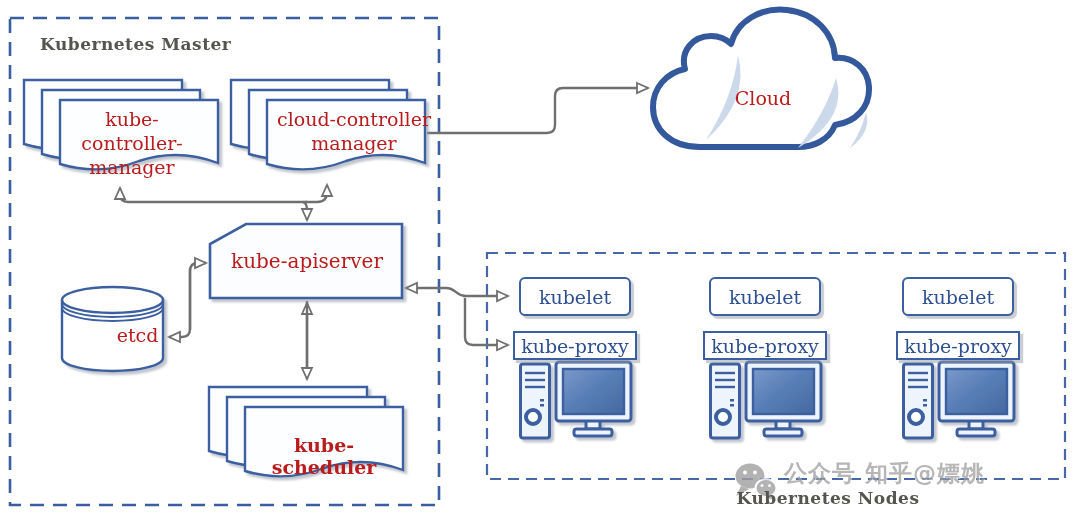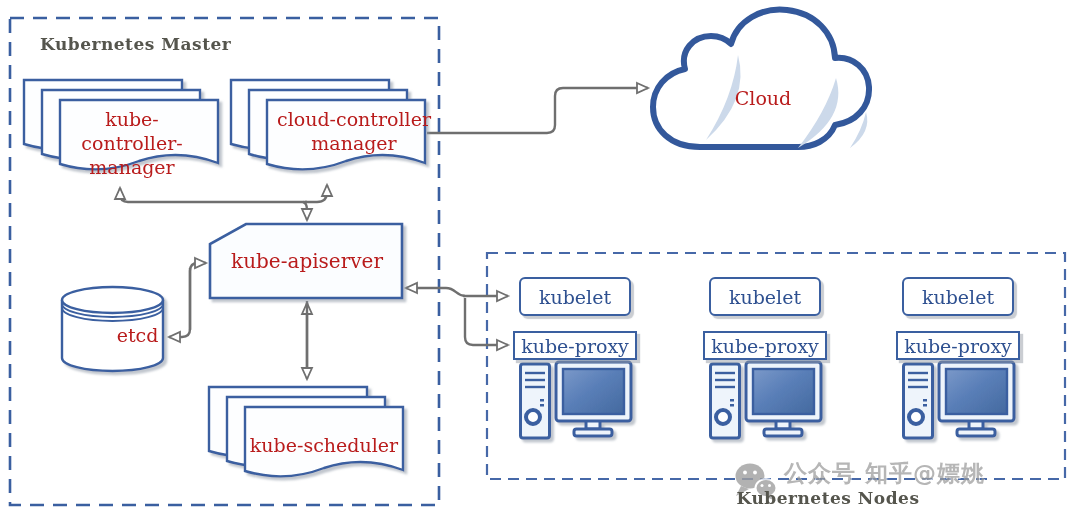--- a/index.html
+++ b/index.html
@@ -166,21 +166,21 @@
   <div class="lbl doc-lbl" style="left:60px;top:107px;width:144px;">
     <span class="ln">kube-controller-</span>
     <span class="ln">manager</span>
   </div>
   <div class="lbl doc-lbl" style="left:267px;top:107px;width:174px;">
     <span class="ln">cloud-controller</span>
     <span class="ln">manager</span>
   </div>
   <div class="lbl api-lbl" style="left:212px;top:250px;width:190px;">kube-apiserver</div>
   <div class="lbl one-line" style="left:62px;top:324px;width:119px;margin-left:16px;">etcd</div>
-  <div class="lbl one-line" style="left:245px;top:434px;width:158px;">kube-scheduler</div>
+  <div class="lbl one-line" style="left:245px;top:434px;width:158px;font-weight:bold;">kube-scheduler</div>
   <div class="lbl one-line" style="left:658px;top:87px;width:210px;">Cloud</div>
 
   <div class="pill kubelet" style="left:519px;top:277px;">kubelet</div>
   <div class="pill kubeproxy" style="left:513px;top:331px;">kube-proxy</div>
   <div class="pill kubelet" style="left:709px;top:277px;">kubelet</div>
   <div class="pill kubeproxy" style="left:703px;top:331px;">kube-proxy</div>
   <div class="pill kubelet" style="left:902px;top:277px;">kubelet</div>
   <div class="pill kubeproxy" style="left:896px;top:331px;">kube-proxy</div>
 
   <div class="watermark-text">公众号 知乎@嫖姚</div>

